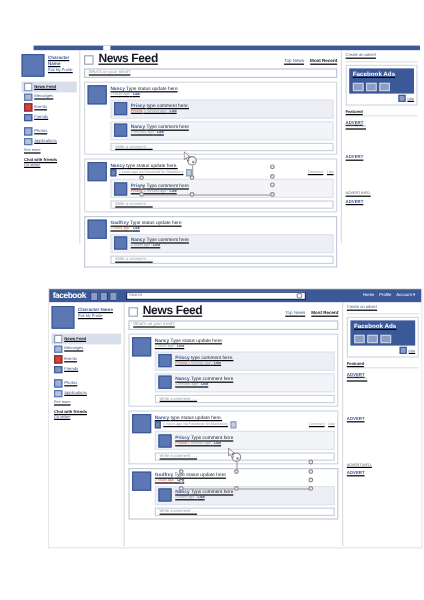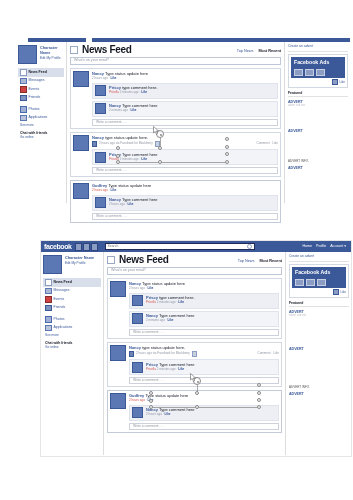--- a/index.html
+++ b/index.html
@@ -26,21 +26,21 @@
   .searchbox{
     flex:1;height:7px;background:#fff;border:1px solid #1d2c58;
     display:flex;align-items:center;justify-content:space-between;
     padding:0 2px;box-sizing:border-box;margin-left:4px;max-width:150px;
   }
   .searchbox span{font-size:3.4px;color:#777;line-height:1;}
   .srch-glass{width:3px;height:3px;border:.6px solid #8b9dc3;border-radius:50%;}
   .navright{margin-left:auto;display:flex;gap:4px;padding-right:2px;}
   .navright span{font-size:3.6px;color:#fff;line-height:1;white-space:nowrap;}
 
-  .body-area{display:flex;background:#fff;}
+  .body-area{display:flex;background:#fff;text-decoration:underline;}
   
   .lcol{width:62px;flex:0 0 62px;padding:3px 2px 0 2px;box-sizing:border-box;}
   .prof{display:flex;gap:3px;margin-bottom:4px;}
   .prof-av{width:17px;height:17px;background:#5b78b5;border:1px solid #3b5998;flex:0 0 17px;}
   .prof-txt{padding-top:1px;}
   .prof-name{font-size:3.8px;font-weight:bold;color:#3b5998;line-height:1.3;}
   .prof-edit{font-size:3.2px;color:#3b5998;line-height:1.3;}
   .nav-list{margin-top:1px;}
   .nav-item{
     display:flex;align-items:center;gap:2px;padding:1px 2px;

